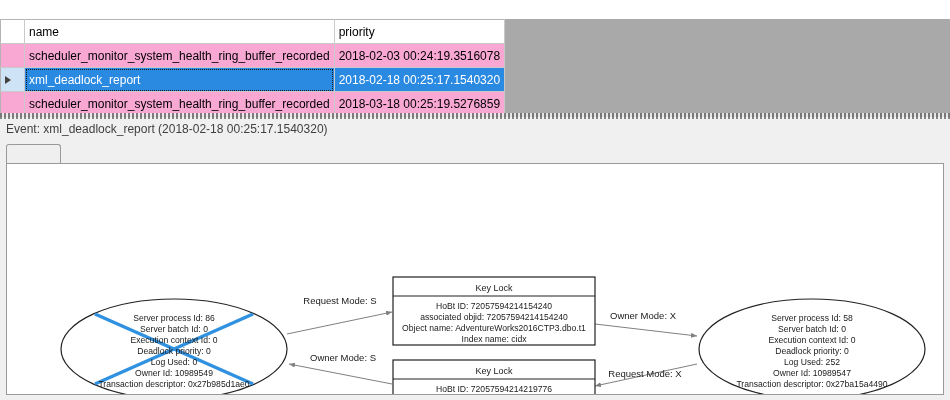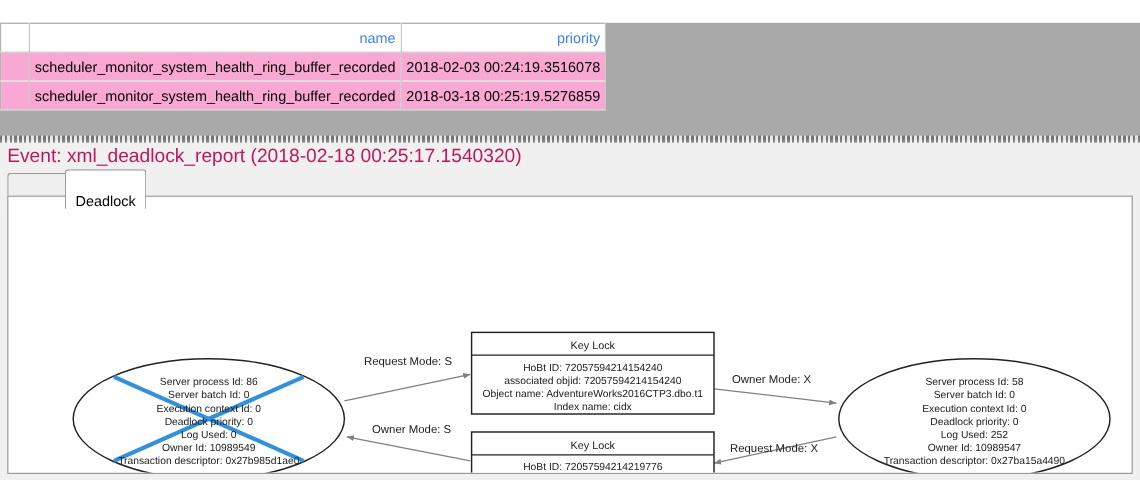--- a/index.html
+++ b/index.html
@@ -58,22 +58,21 @@
     height: 24px;
     box-sizing: border-box;
     white-space: nowrap;
     overflow: hidden;
     text-align: left;
     vertical-align: middle;
     background: #f9a8d4;
   }
   table.grid th {
     background: #ffffff;
-    color: #3b82f6;
-    text-align: right;
+    color: #000000;
   }
   col.c-sel  { width: 24px; }
   col.c-name { width: 276px; }
   col.c-ts   { width: 170px; }
 
   td.sel-cell, th.sel-cell {
     background: #ffffff;
     padding: 0;
     text-align: center;
   }
@@ -112,22 +111,22 @@
   
   .detail-pane {
     position: absolute;
     left: 0; top: 119px;
     width: 950px; height: 281px;
     background: #f0f0f0;
   }
   .event-label {
     position: absolute;
     left: 6px; top: 3px;
-    font-size: 16px;
-    color: #be185d;
+    font-size: 12px;
+    color: #404040;
     white-space: nowrap;
   }
   .tabstrip {
     position: absolute;
     left: 6px; top: 22px;
     height: 22px;
     width: 940px;
   }
   .tab {
     position: absolute;
@@ -214,38 +213,44 @@
         <th>name</th>
         <th>priority</th>
       </tr>
     </thead>
     <tbody>
       <tr>
         <td class="sel-cell"></td>
         <td class="data-cell">scheduler_monitor_system_health_ring_buffer_recorded</td>
         <td class="data-cell">2018-02-03 00:24:19.3516078</td>
       </tr>
+      <tr class="selected">
+        <td class="sel-cell">
+          <span class="row-arrow"></span>
+        </td>
+        <td class="data-cell first-data">xml_deadlock_report</td>
+        <td class="data-cell">2018-02-18 00:25:17.1540320</td>
+      </tr>
       <tr>
         <td class="sel-cell"></td>
         <td class="data-cell">scheduler_monitor_system_health_ring_buffer_recorded</td>
         <td class="data-cell">2018-03-18 00:25:19.5276859</td>
       </tr>
     </tbody>
   </table>
 </div>
 
 <div class="splitter"></div>
 
 <div class="detail-pane">
 
   <div class="event-label">Event: xml_deadlock_report (2018-02-18 00:25:17.1540320)</div>
 
   <div class="tabstrip">
     <div class="tab tab-details">Details</div>
-    <div class="tab tab-deadlock active">Deadlock</div>
   </div>
 
   <div class="tab-body">
     <div class="graph">
       <svg width="936" height="230" viewBox="0 0 936 230" xmlns="http://www.w3.org/2000/svg">
 
         <defs>
           <marker id="ah" markerWidth="7" markerHeight="7" refX="6" refY="2.5" orient="auto" markerUnits="strokeWidth">
             <path d="M0,0 L6,2.5 L0,5 z" fill="#808080"></path>
           </marker>

